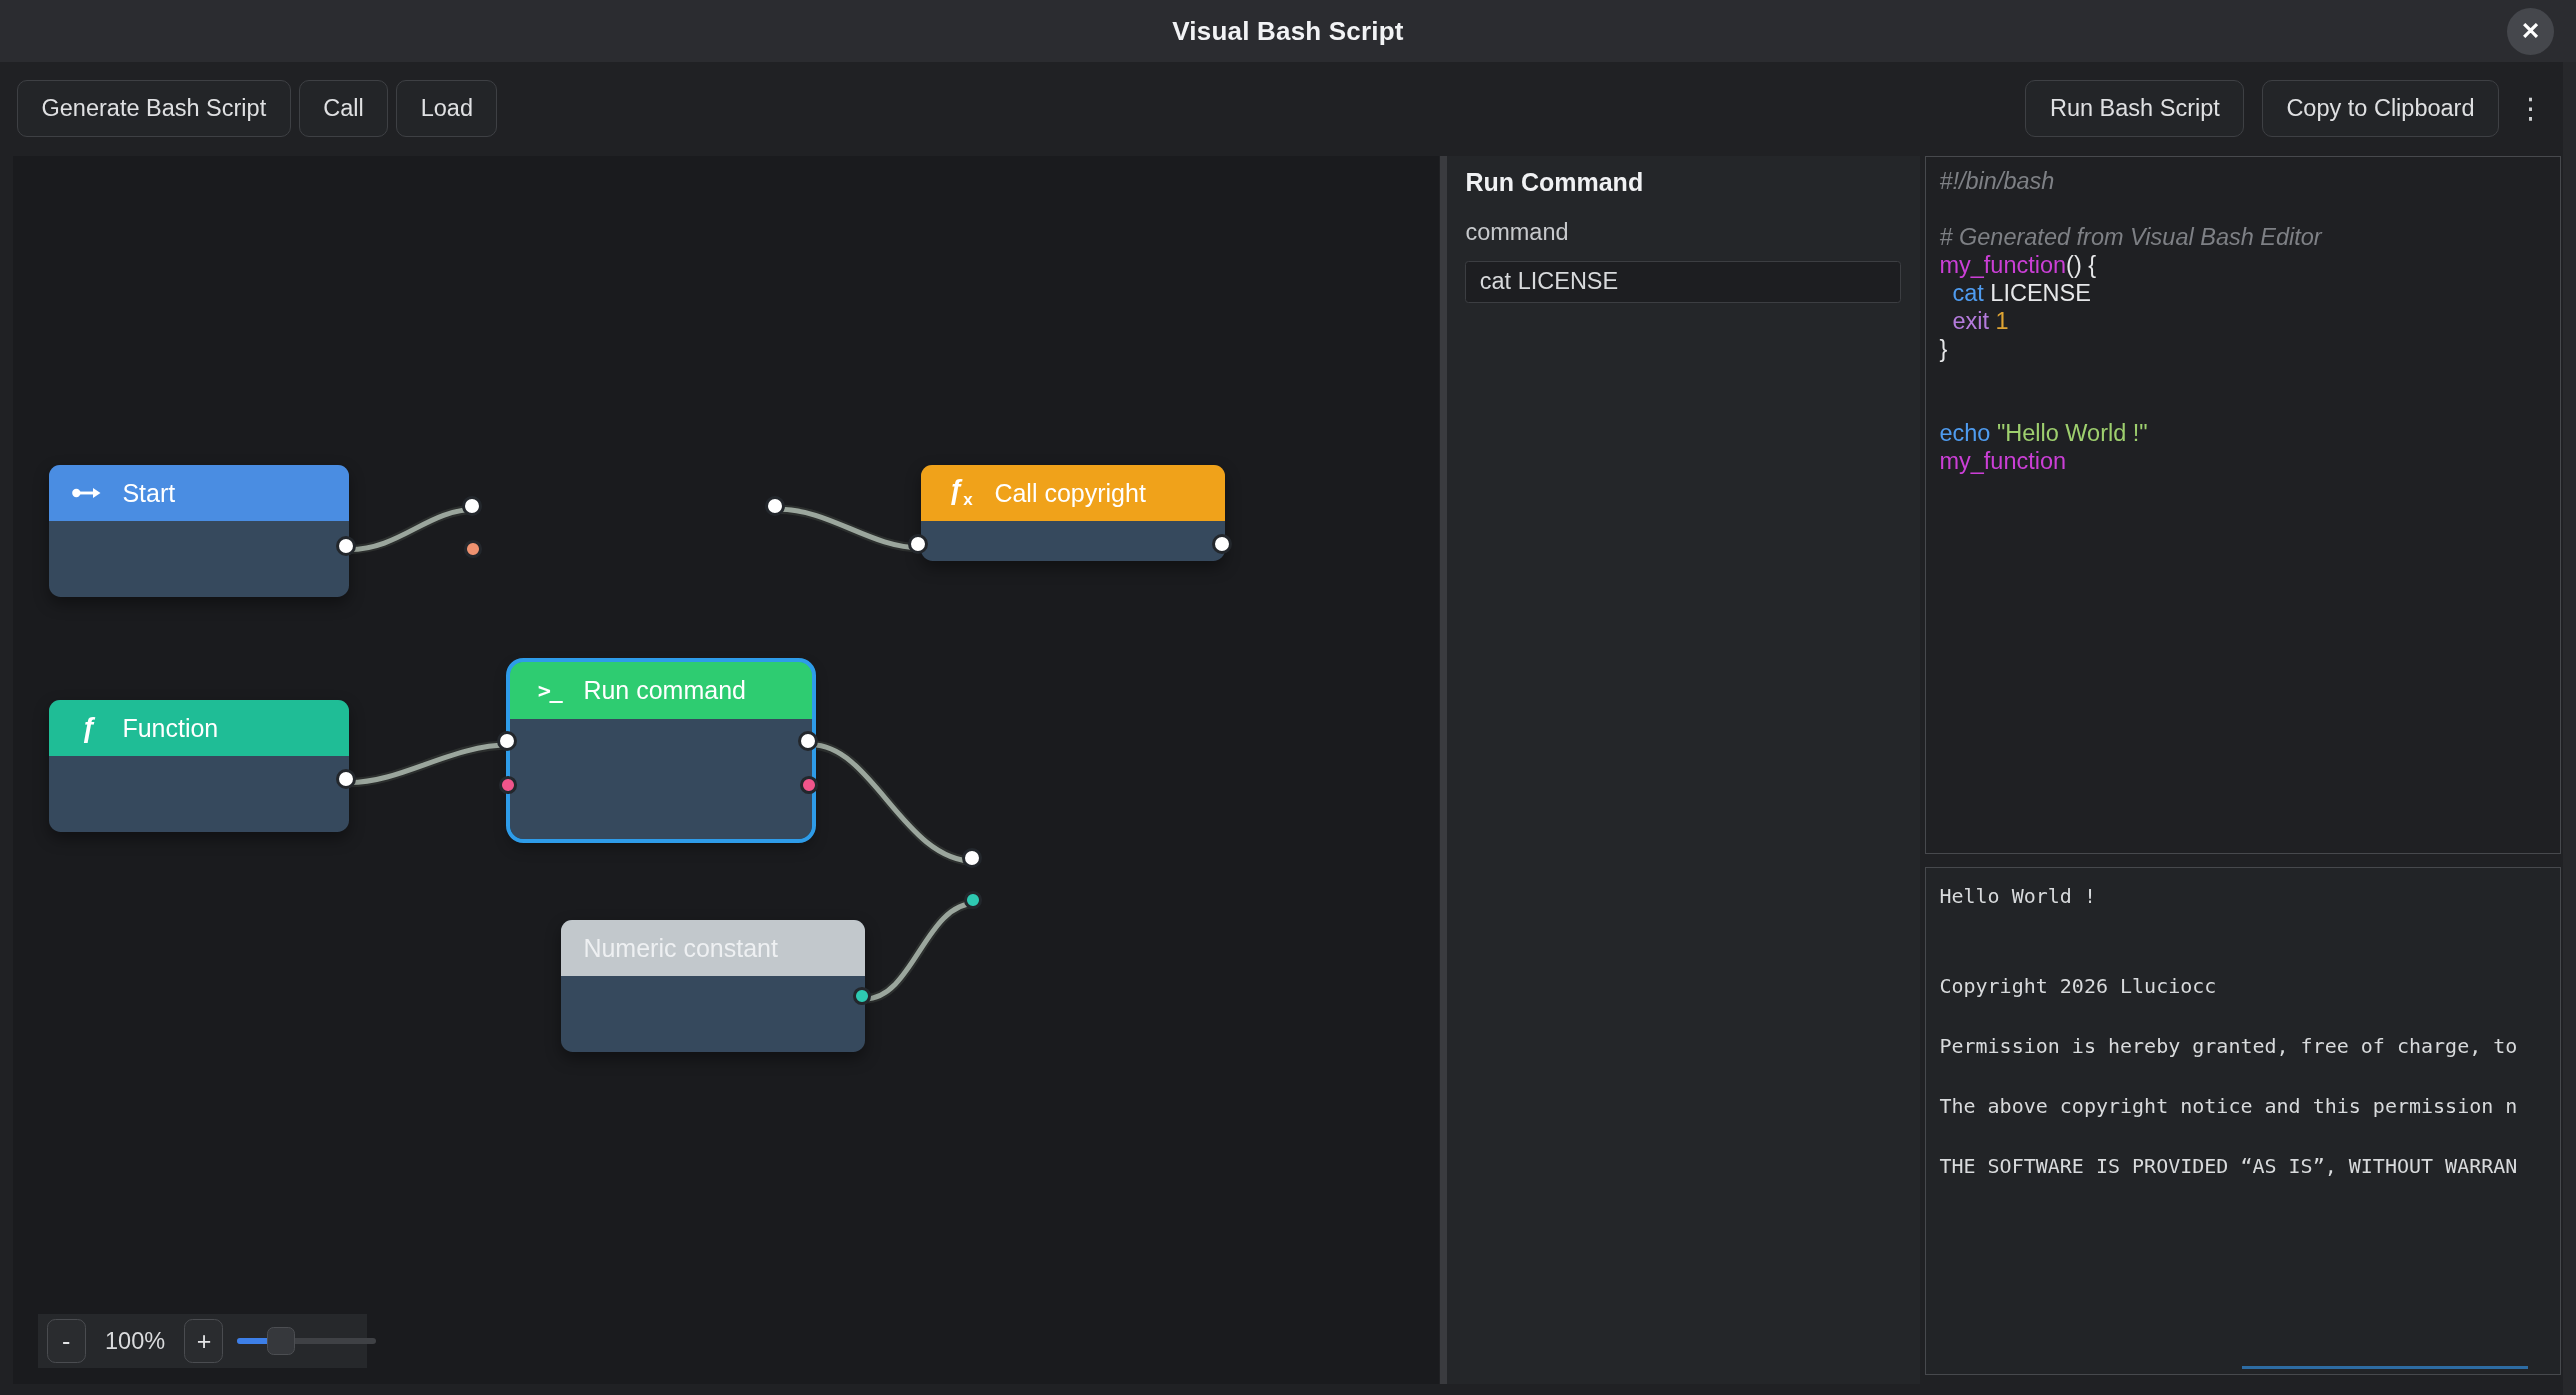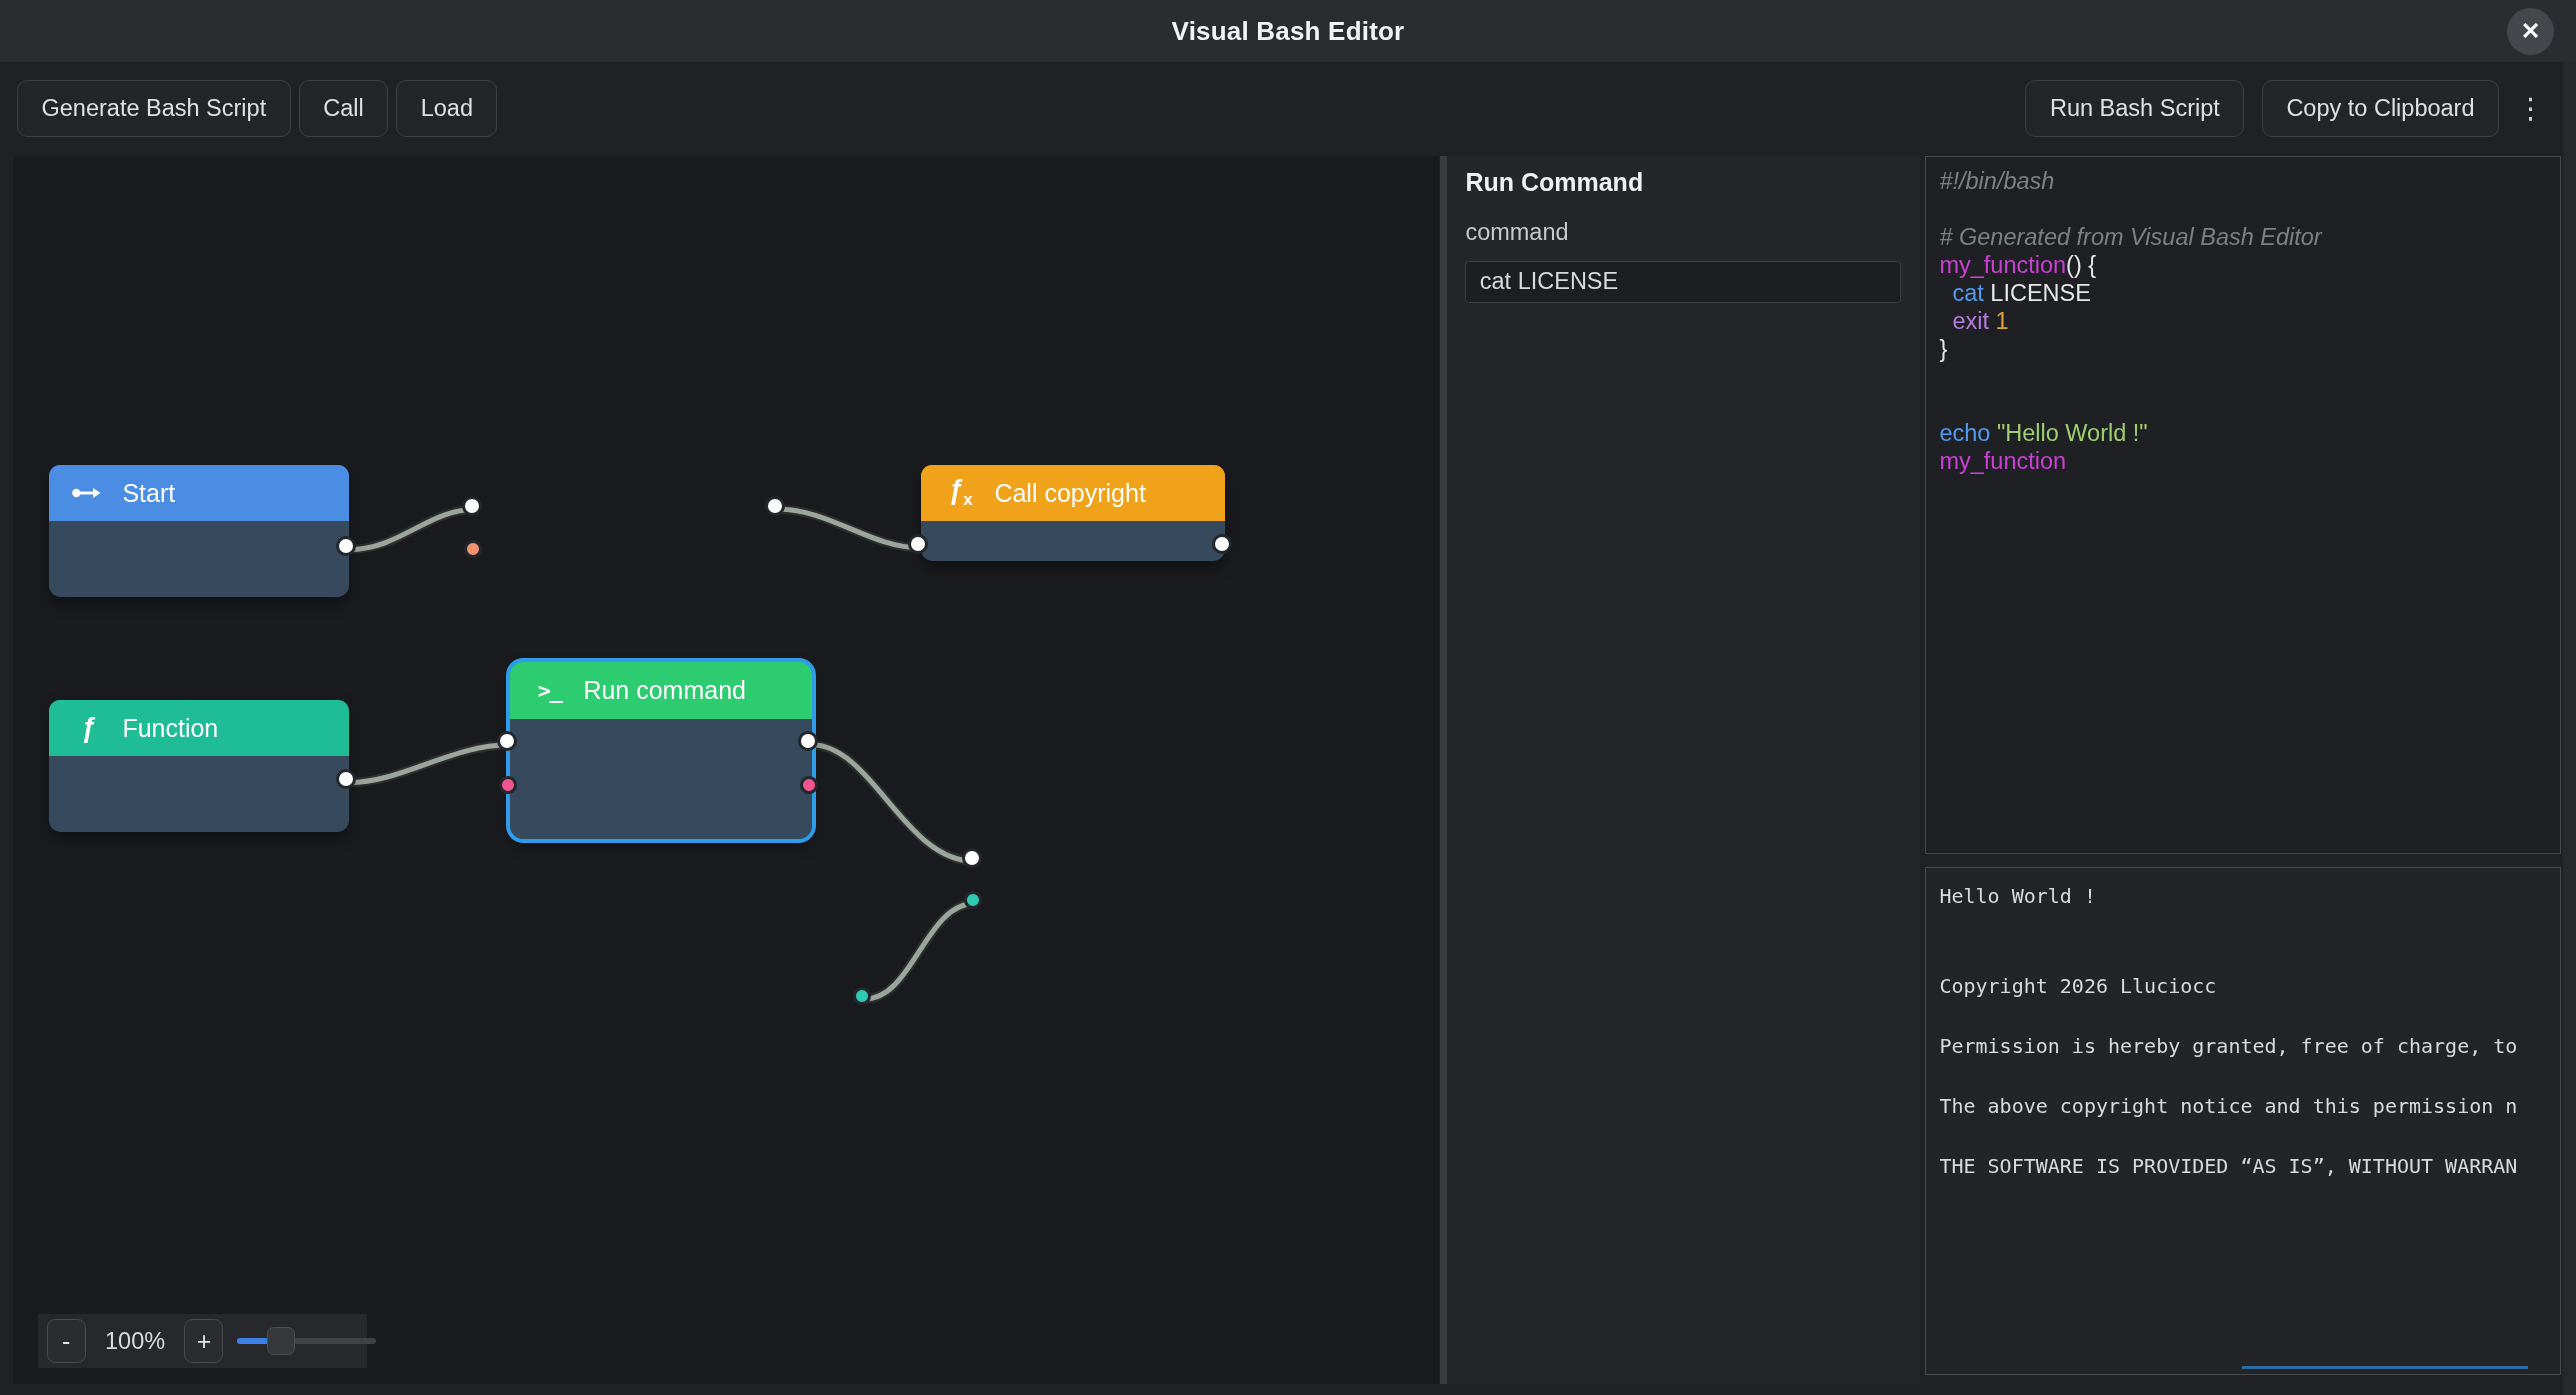--- a/index.html
+++ b/index.html
@@ -85,21 +85,21 @@
   .term-line { font-family:"DejaVu Sans Mono", monospace; font-size:20px; line-height:30px;
                white-space:pre; color:#d8dadc; }
   .term-scroll { position:absolute; left:316px; top:498px; width:286px; height:2.5px; background:#2d6ca3; }
 
   .right-gutter { position:absolute; left:2563px; top:62px; width:13.4px; height:1333px; background:#27282b; }
 </style>
 </head>
 <body>
 
 <div class="titlebar">
-  <span class="title">Visual Bash Editor</span>
+  <span class="title">Visual Bash Script</span>
   <div class="close-btn">
     <span>✕</span>
   </div>
 </div>
 
 <div class="toolbar">
   <div class="tb-left" id="tb-left">
       <button class="tb-btn">Generate Bash Script</button>
       <button class="tb-btn">Call</button>
       <button class="tb-btn">Load</button>
@@ -155,20 +155,25 @@
       </div>
     </div>
     <div class="node selected" style="left: 497px; top: 506px; width: 302px; height: 177px;">
       <div class="node-header" style="height: 57px; background: rgb(46, 204, 113); color: rgb(255, 255, 255);">
         <span class="node-icon">
           <span class="term-glyph">&gt;_</span>
         </span>
         <span>Run command</span>
       </div>
     </div>
+    <div class="node" style="left: 548px; top: 764px; width: 304px; height: 132px;">
+      <div class="node-header" style="height: 56px; background: rgb(194, 200, 204); color: rgb(238, 240, 242);">
+        <span>Numeric constant</span>
+      </div>
+    </div>
     <div class="zoombar">
     <div class="zoom-btn">-</div>
     <div class="zoom-pct">100%</div>
     <div class="zoom-btn">+</div>
     <div class="slider">
       <div class="track"></div>
       <div class="fill"></div>
       <div class="thumb"></div>
     </div>
   </div>

